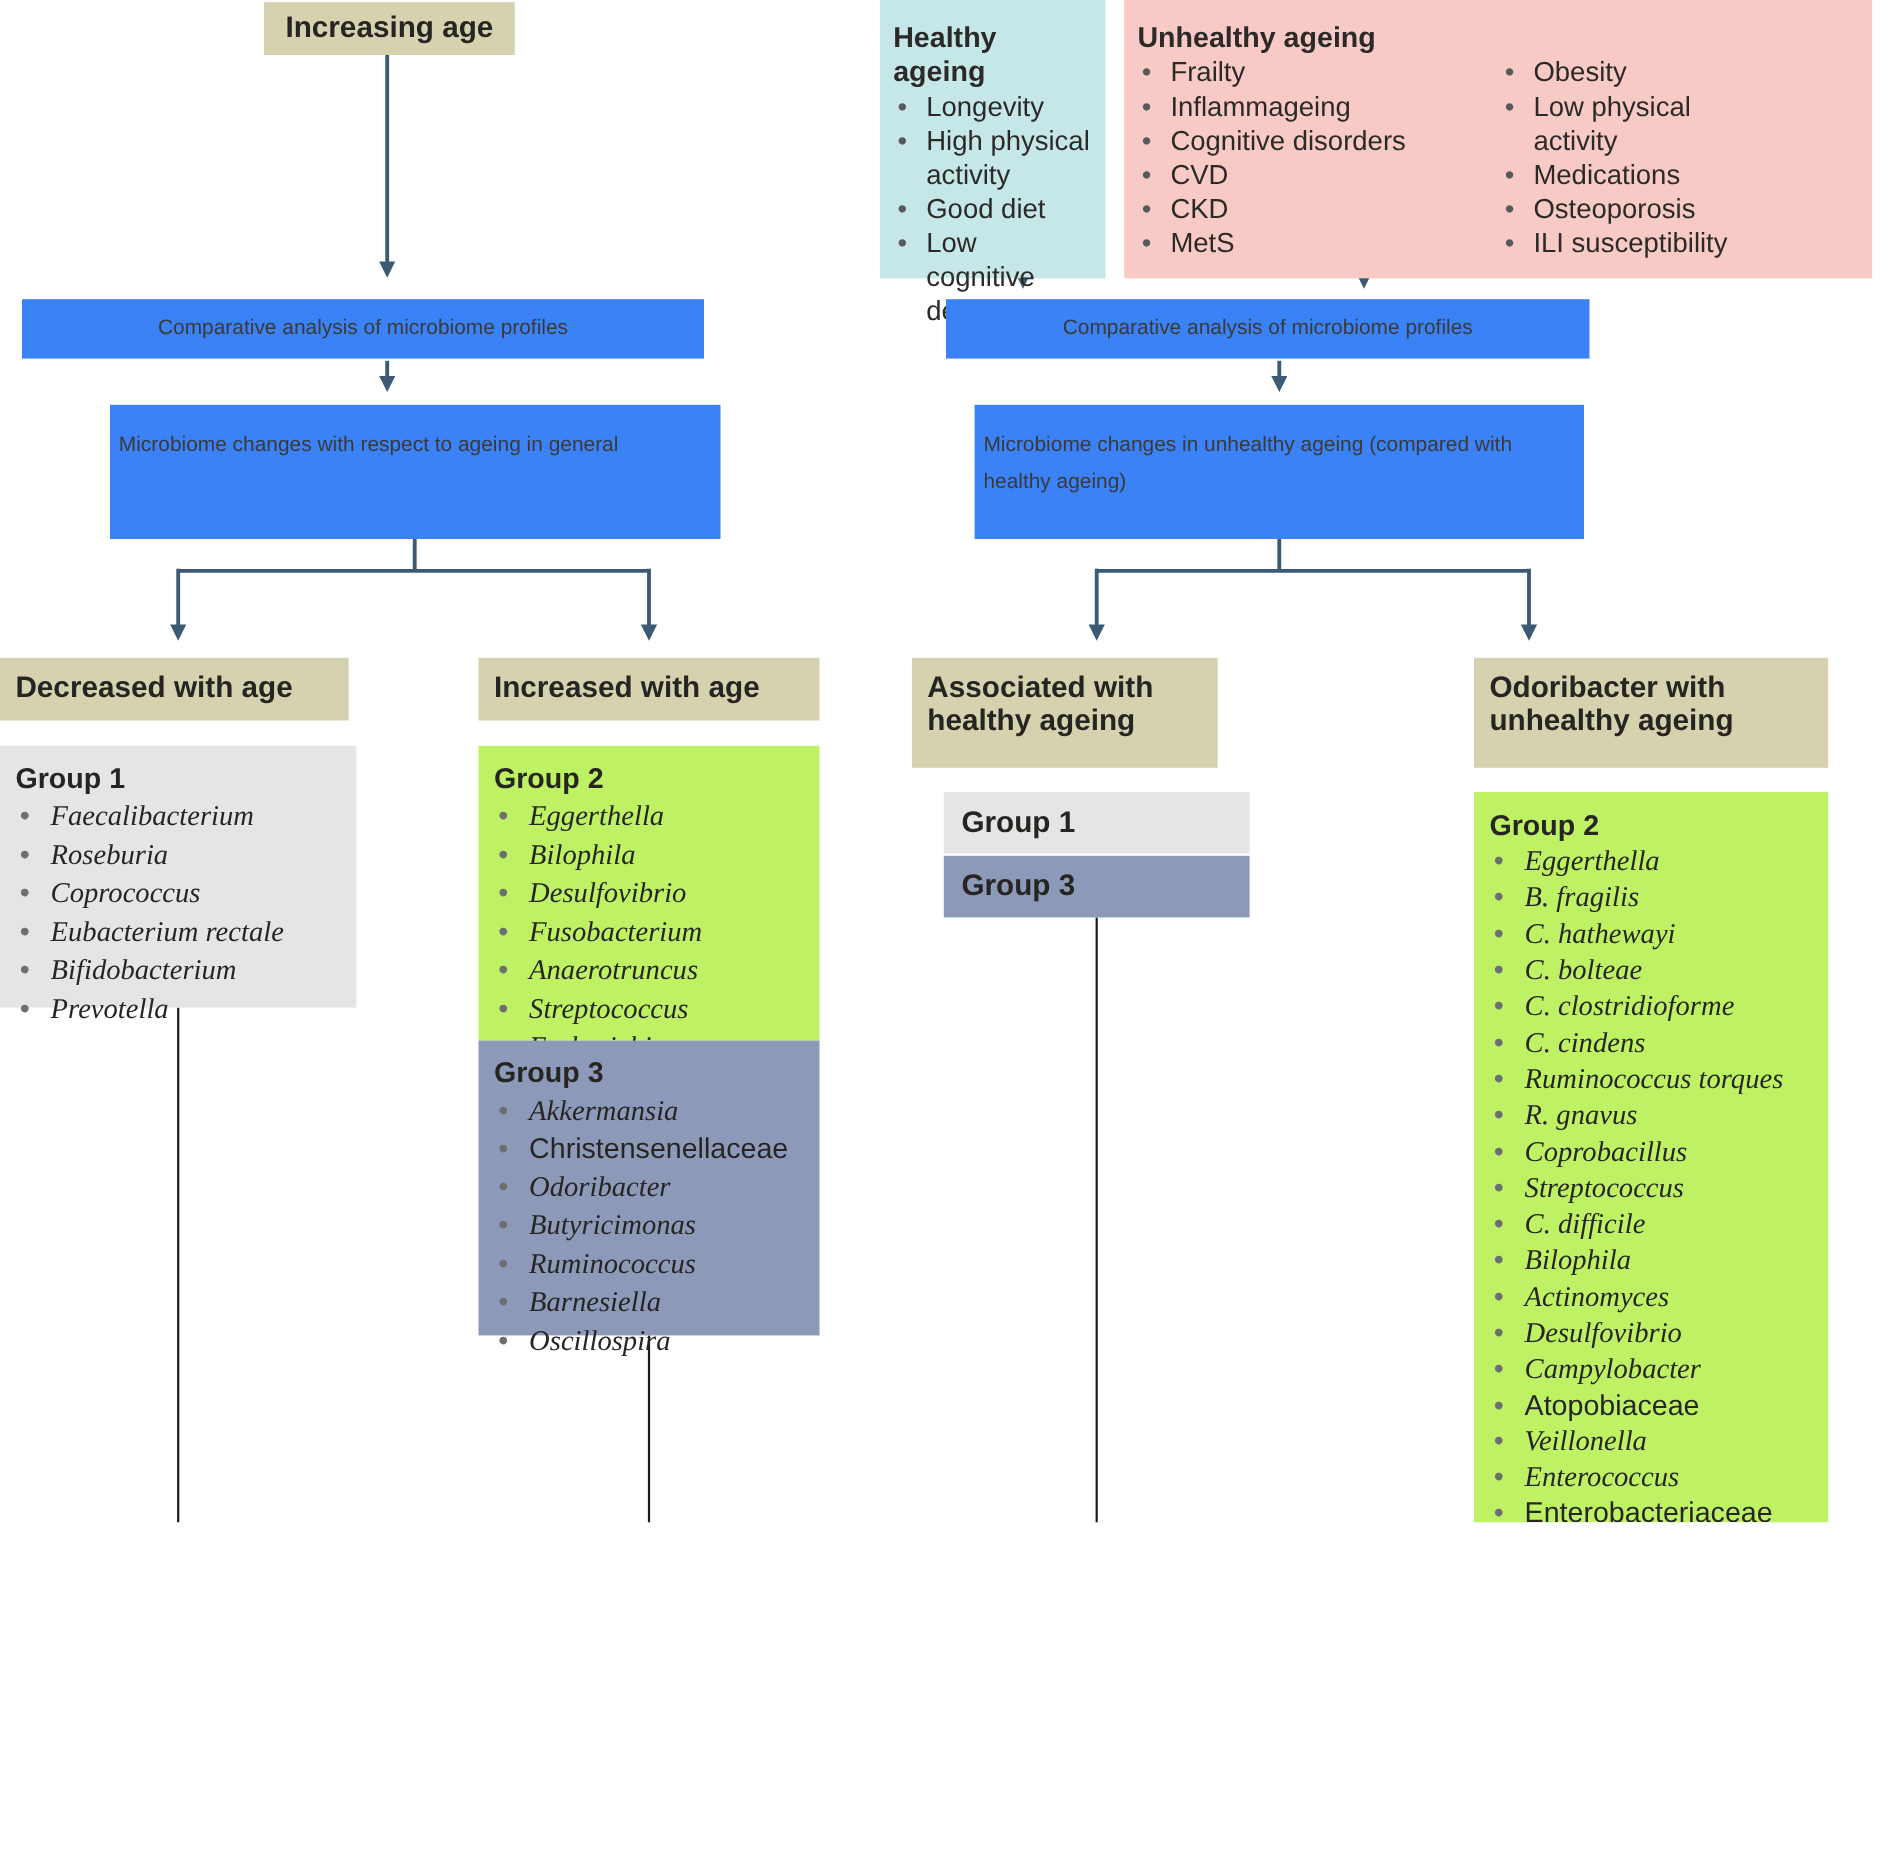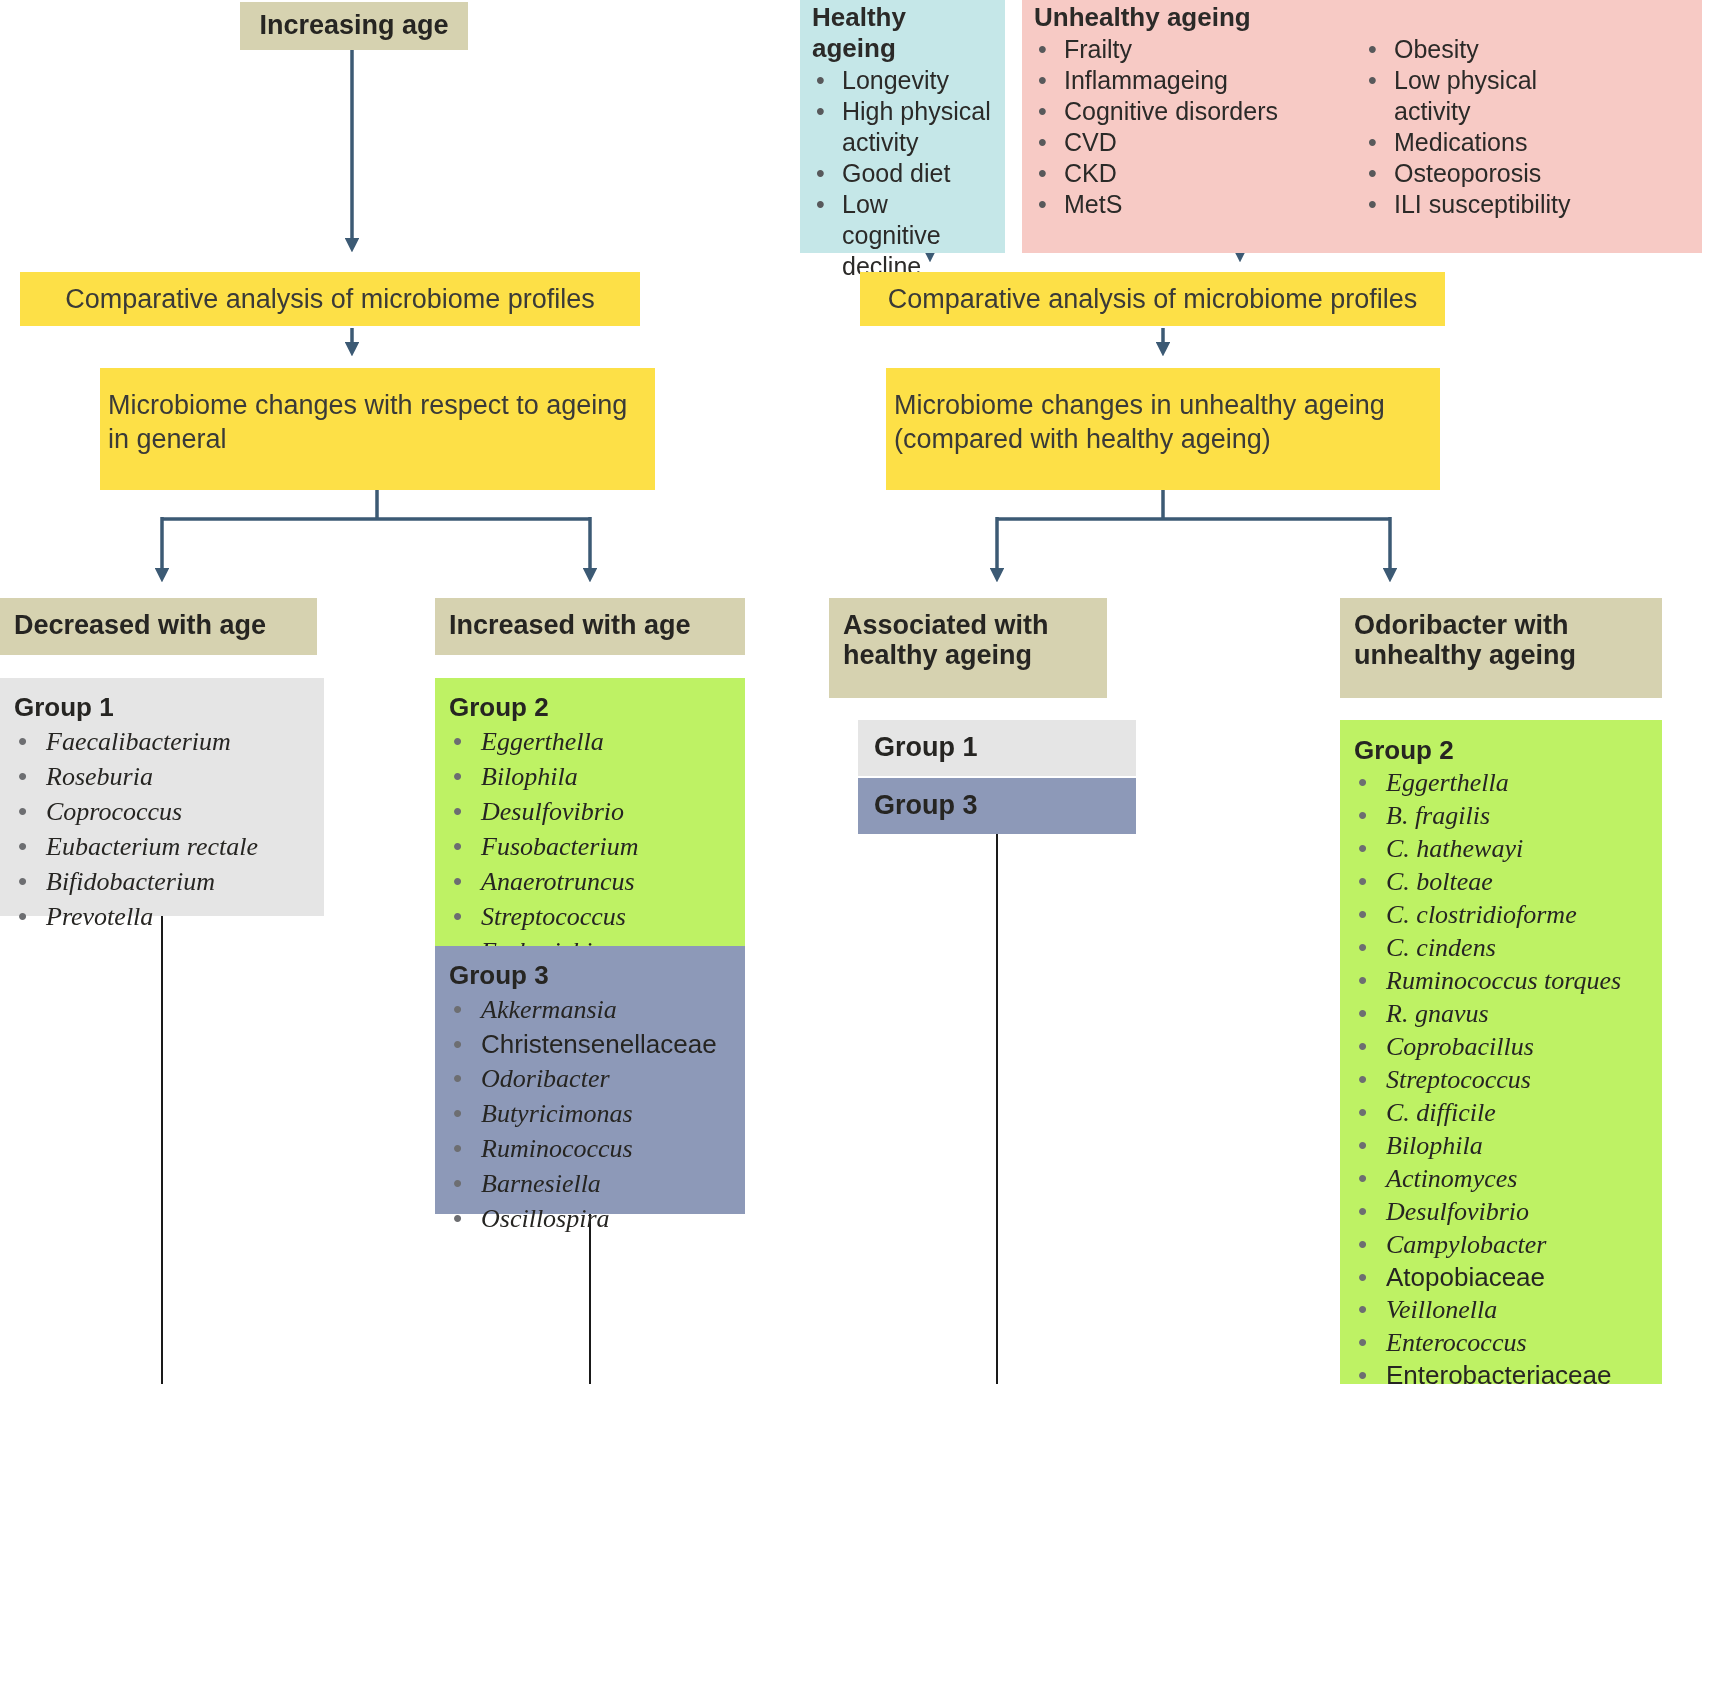--- a/index.html
+++ b/index.html
@@ -7,32 +7,32 @@
     position:relative;width:1710px;height:1384px;background:#ffffff;overflow:hidden;
     font-family:"Liberation Sans",sans-serif;color:#2b2a28;
   }
   .abs{position:absolute;box-sizing:border-box;}
   svg.layer{position:absolute;left:0;top:0;z-index:1;}
   .box{z-index:2;}
   
   .hdr{background:#d6d2b0;font-weight:bold;font-size:27px;line-height:30px;
        padding:12px 14px;color:#262522;}
   
-  .flow{background:#fde047;font-size:27px;color:#3a3a38;}
+  .flow{background:#3b82f6;font-size:19px;color:#3a3a38;}
   .flow.center{display:flex;align-items:center;justify-content:center;text-align:center;}
   .flow.left{padding:20px 18px 0 8px;line-height:34px;}
   
   .listbox{font-size:26px;line-height:34px;padding:12px 14px;color:#262522;}
   .listbox .ttl{font-weight:bold;font-family:"Liberation Sans",sans-serif;}
   .li{position:relative;padding-left:32px;}
   .li .blt{position:absolute;left:4px;top:0;color:#6d6e71;}
   .li .txt.it{font-family:"Liberation Serif",serif;font-style:italic;}
   .li .txt.up{font-family:"Liberation Sans",sans-serif;font-style:normal;}
   
-  .cond{font-size:25px;line-height:31px;padding:2px 12px;color:#2b2a28;}
+  .cond{font-size:25px;line-height:31px;padding:19px 12px;color:#2b2a28;}
   .cond .ttl{font-weight:bold;font-size:26px;margin-bottom:1px;}
   .cond .li{padding-left:30px;}
   .cond .li .blt{color:#58595b;}
   .cond .li .txt{font-family:"Liberation Sans",sans-serif;}
   .cols{display:flex;}
   .g1bg{background:#e5e5e5;}
   .g2bg{background:#bef264;}
   .g3bg{background:#8d99b8;}
   .cyanbg{background:#c5e7e8;}
   .pinkbg{background:#f7cac5;}

